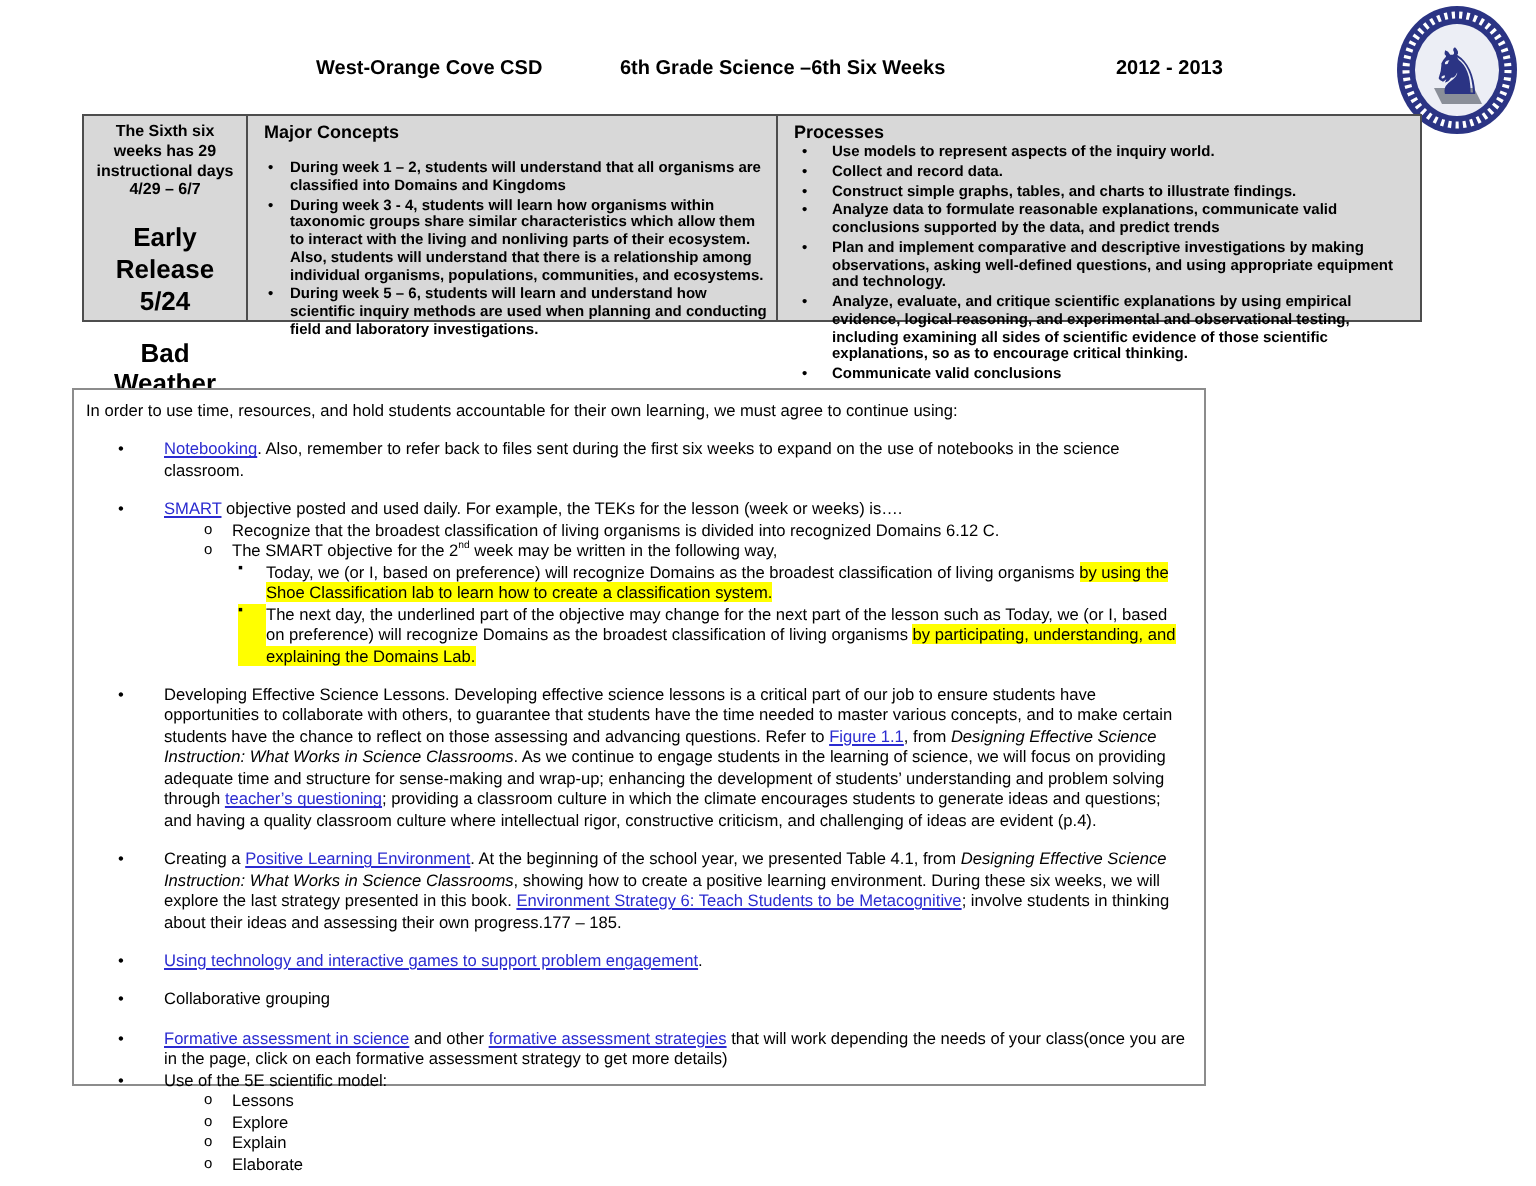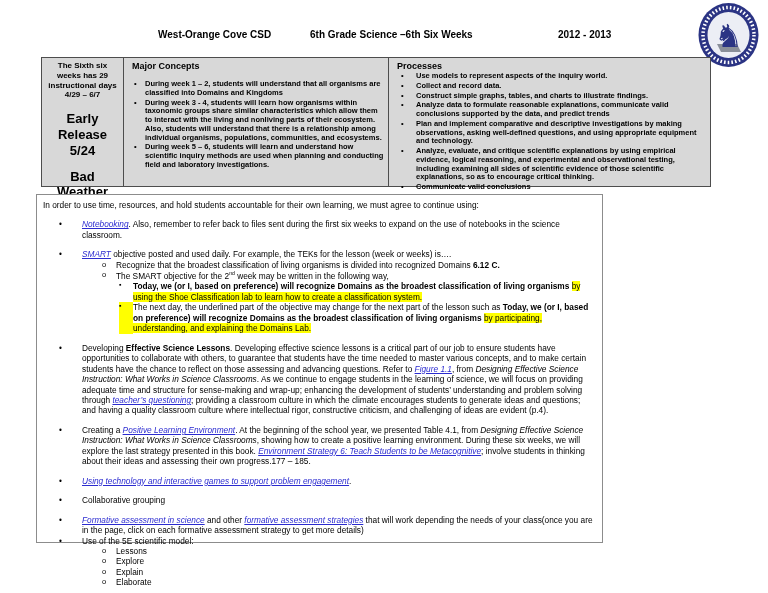--- a/index.html
+++ b/index.html
@@ -14,21 +14,21 @@
   body{font-family:"Liberation Sans", sans-serif;color:#000;position:relative;}
 
   
   .doc-header{position:absolute;top:29px;left:0;width:768px;height:14px;font-weight:bold;font-size:10px;}
   .doc-header .h-district{position:absolute;left:158px;}
   .doc-header .h-course{position:absolute;left:310px;}
   .doc-header .h-year{position:absolute;left:558px;}
   .seal{position:absolute;left:697px;top:2px;width:63px;height:66px;z-index:0;}
 
   
-  .ctable{position:absolute;left:41px;top:57px;width:670px;height:130px;background:var(--tbg);
+  .ctable{position:absolute;left:41px;top:57px;width:670px;height:104px;background:var(--tbg);
           border:1px solid var(--tborder);display:flex;z-index:1;}
   .ctable .cell{height:100%;}
   .c-side{width:82px;border-right:1px solid var(--tborder);text-align:center;font-weight:bold;
           font-size:8px;line-height:1.22;padding:3px 3px;}
   .c-side .sb2,.c-side .sb3{font-size:13px;}
   .c-side .sb2{margin-top:11px;}
   .c-side .sb3{margin-top:10px;}
   .c-major{width:265px;border-right:1px solid var(--tborder);padding:2px 4px 0 8px;}
   .c-proc{flex:1;padding:2px 8px 0 8px;}
   .cell-title{text-align:left;font-weight:bold;font-size:9px;margin:1px 0 1px 0;}
@@ -48,23 +48,23 @@
   .l1 .marker{flex:0 0 23px;}
   .l2{margin-left:59px;}
   .l2 .marker{flex:0 0 14px;font-size:7.5px;}
   .l3{margin-left:76px;}
   .l3 .marker{flex:0 0 14px;font-size:7px;}
   .marker{text-align:left;}
   .hl-marker .marker{background:var(--hl);}
   .t{flex:1;}
 
   
-  .r-b{font-weight:bold;text-align:center;}
+  .r-b{font-weight:normal;text-align:center;}
   .r-i{font-style:italic;}
-  .r-l{color:var(--link);text-decoration:underline;cursor:pointer;font-style:italic;}
+  .r-l{color:var(--link);text-decoration:underline;cursor:pointer;}
   .r-h{background:var(--hl);}
   .r-sup{vertical-align:super;font-size:0.62em;}
 </style>
 </head>
 <body>
 
 <div class="doc-header">
   <span class="h-district">West-Orange Cove CSD</span>
   <span class="h-course">6th Grade Science –6th Six Weeks</span>
   <span class="h-year">2012 - 2013</span>

